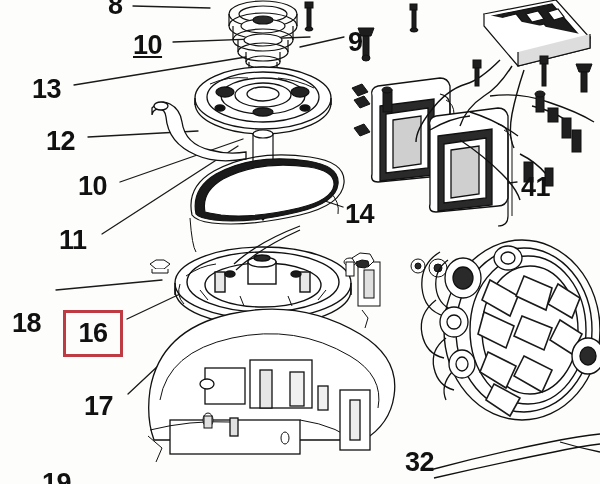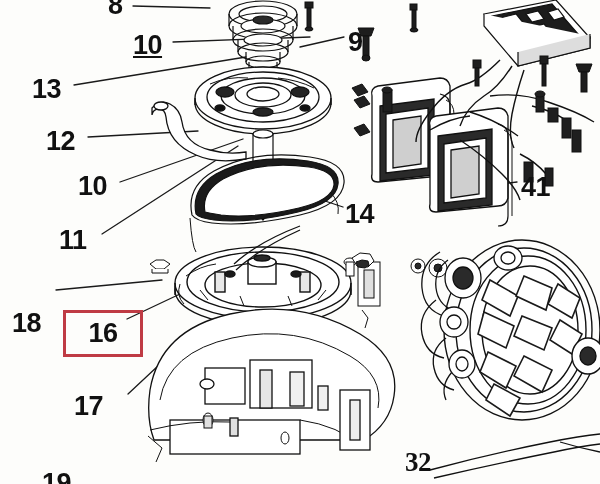--- a/index.html
+++ b/index.html
@@ -305,33 +305,33 @@
       <path d="M434 478 q60 -14 120 -26 q28 -6 46 -8"></path>
       <path d="M560 442 q20 6 40 10"></path>
     </g>
 
     <g stroke="#111" stroke-width="1.3" fill="none">
       <path d="M300 230 q-40 18 -64 40"></path>
       <path d="M300 226 q-42 16 -66 38"></path>
     </g>
   </svg>
 
-  <div class="hl-wrap" id="hl-16" style="left: 63px; top: 310px; width: 80px; height: 47px; border-color: rgb(191, 59, 68);">
+  <div class="hl-wrap" id="hl-16" style="left: 63px; top: 310px; width: 60px; height: 47px; border-color: rgb(191, 59, 68);">
     <span class="callout sz-lg">16</span>
   </div>
 
   <div id="callout-layer">
       <div class="callout sz-lg" style="left: 108px; top: -8px;">8</div>
       <div class="callout sz-lg" style="left: 133px; top: 32px; text-decoration: underline;">10</div>
       <div class="callout sz-lg" style="left: 348px; top: 29px;">9</div>
       <div class="callout sz-lg" style="left: 32px; top: 76px;">13</div>
       <div class="callout sz-lg" style="left: 46px; top: 128px;">12</div>
       <div class="callout sz-lg" style="left: 78px; top: 173px;">10</div>
       <div class="callout sz-lg" style="left: 521px; top: 174px;">41</div>
       <div class="callout sz-lg" style="left: 345px; top: 201px;">14</div>
       <div class="callout sz-lg" style="left: 59px; top: 227px;">11</div>
       <div class="callout sz-lg" style="left: 12px; top: 283px; margin-top: 27px;">18</div>
-      <div class="callout sz-lg" style="left: 74px; top: 393px;">17</div>
-      <div class="callout sz-lg" style="left: 405px; top: 449px; font-family: Liberation Serif, serif;">32</div>
+      <div class="callout sz-lg" style="left: 84px; top: 393px;">17</div>
+      <div class="callout sz-lg" style="left: 405px; top: 449px;">32</div>
       <div class="callout sz-lg" style="left: 42px; top: 470px;">19</div>
     </div>
 
 </div>
 
 </body></html>

